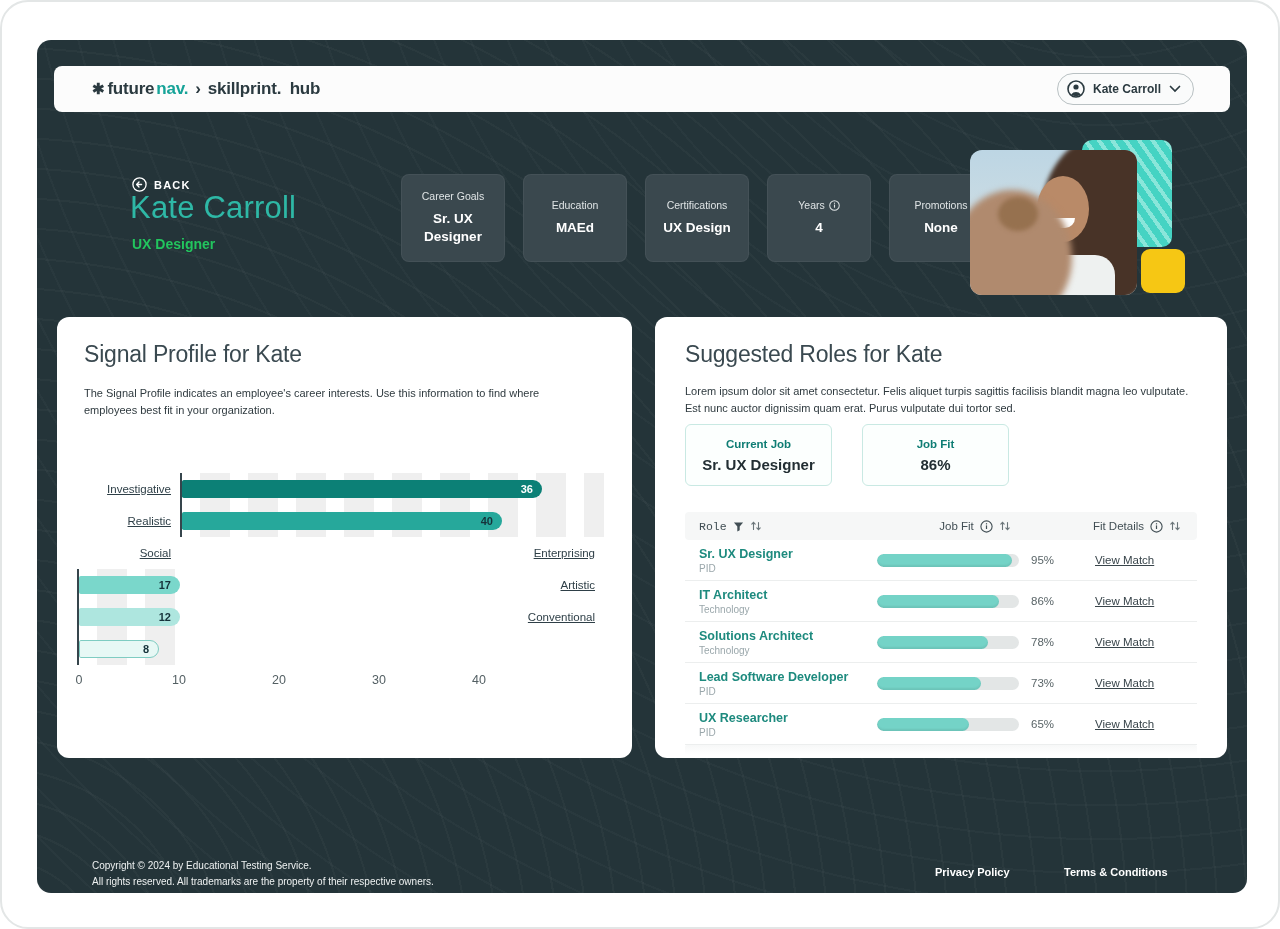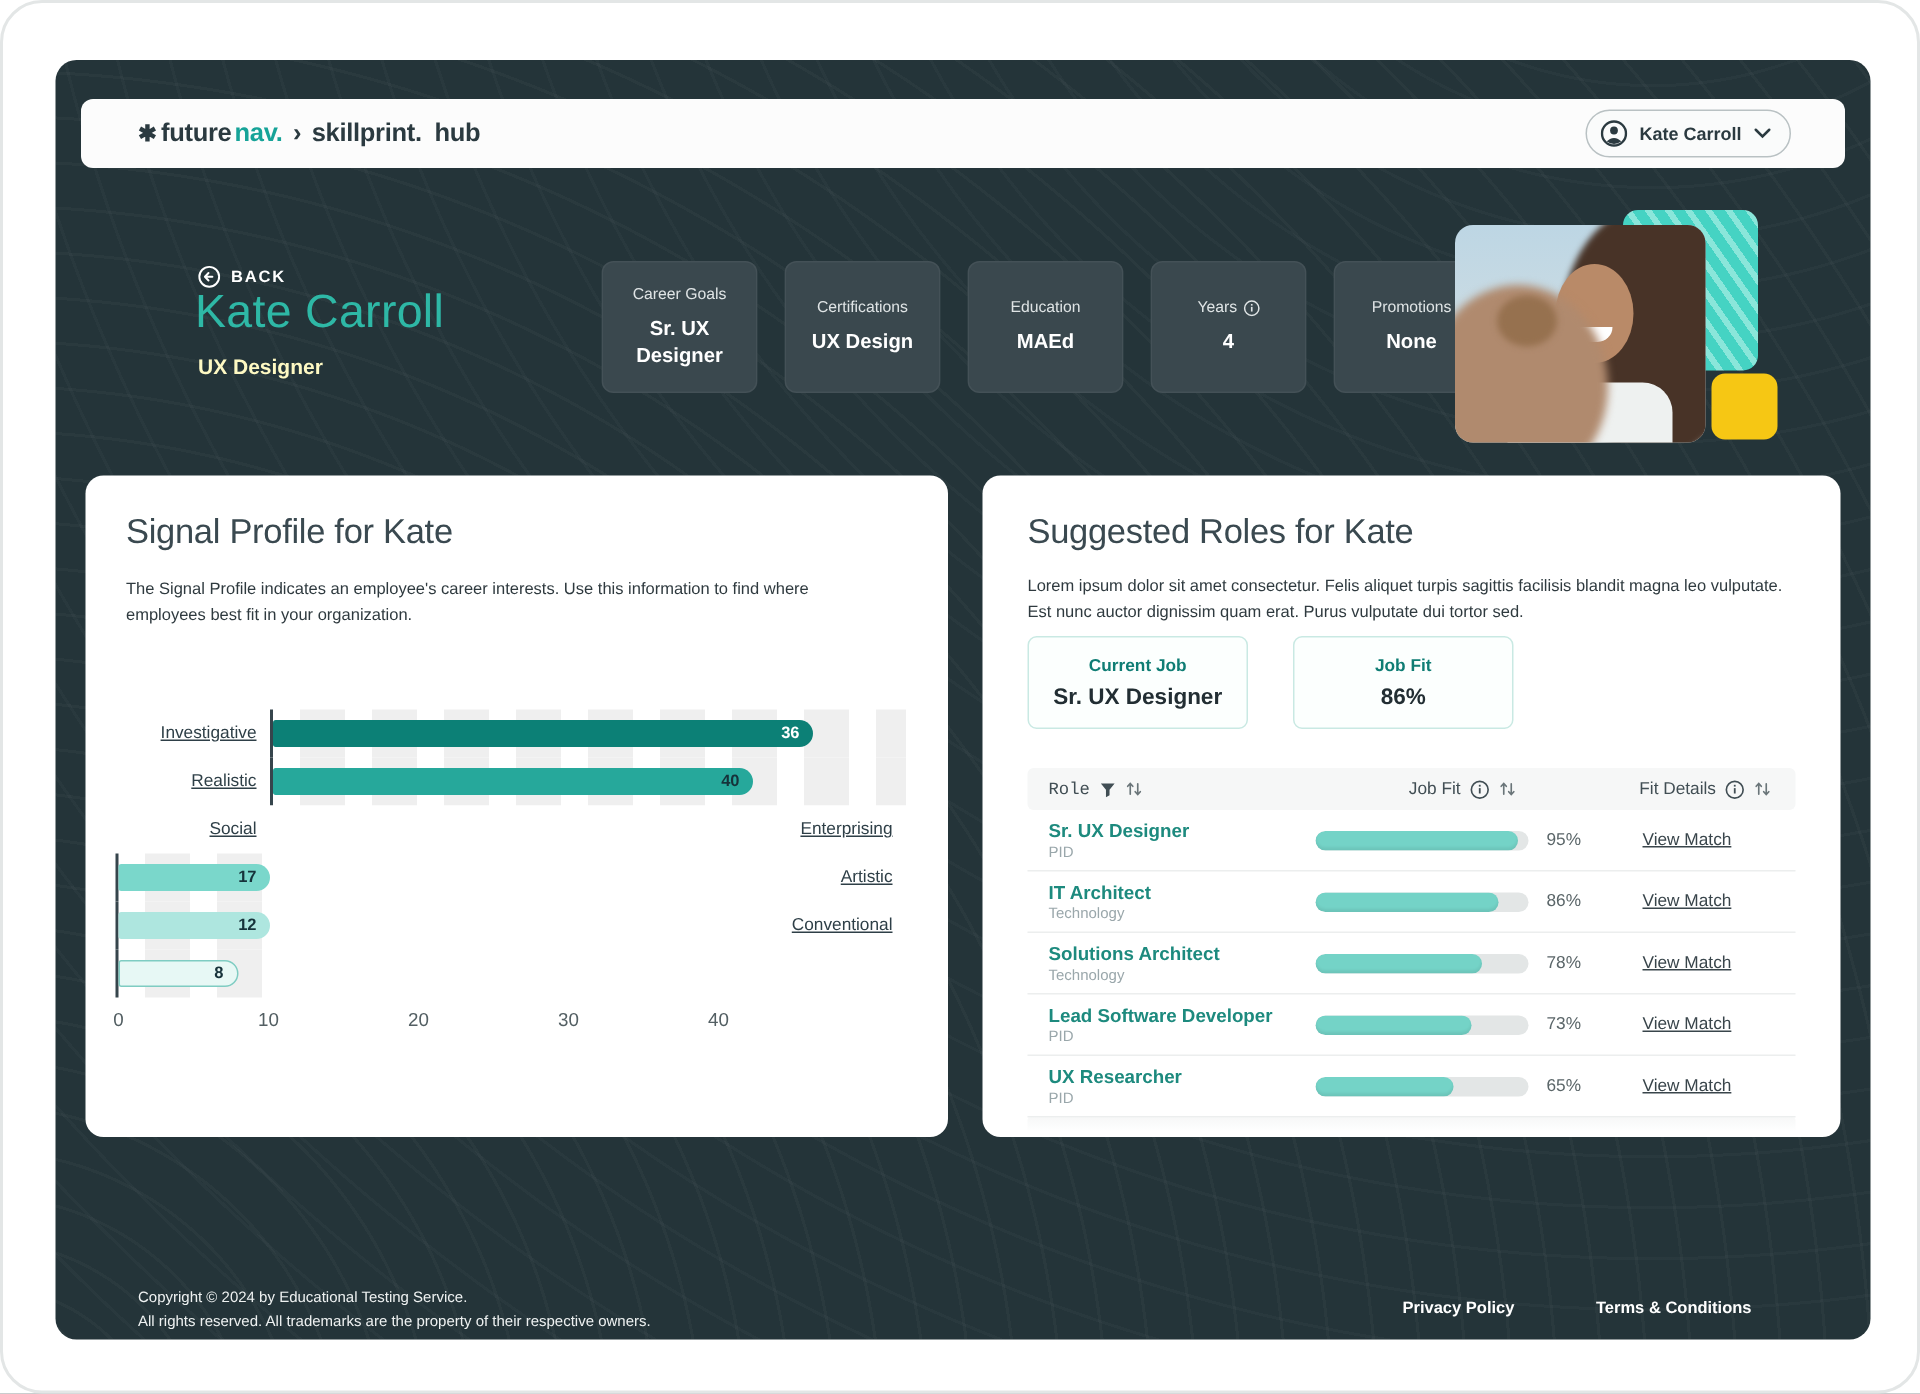--- a/index.html
+++ b/index.html
@@ -24,21 +24,21 @@
   .logo .teal { color:#16a398; }
   .logo .sep { margin:0 5px; color:#2b3a40; }
   .user-chip { display:flex; align-items:center; gap:8px; border:1px solid #b9c1c3; background:#fafbfb;
                border-radius:17px; padding:6px 12px 6px 9px; cursor:pointer; }
   .user-chip .uname { font-size:12px; font-weight:bold; color:#2b3a40; }
 
   
   .back-btn { position:absolute; left:95px; top:137px; display:flex; align-items:center; gap:7px;
               color:#fff; font-size:11px; font-weight:bold; letter-spacing:1.2px; cursor:pointer; background:none; border:none; }
   .hero-name { position:absolute; left:93px; top:150px; font-size:31px; color:#2eb8a6; font-weight:400; letter-spacing:0.2px; }
-  .hero-role { position:absolute; left:95px; top:196px; font-size:14px; font-weight:bold; color:#fef9c3; }
+  .hero-role { position:absolute; left:95px; top:196px; font-size:14px; font-weight:bold; color:#22c55e; }
 
   .stats { position:absolute; left:328px; top:134px; display:flex; gap:18px;padding-left:36px; }
   .stat-card { width:104px; height:88px; background:#3a484e; border:1px solid rgba(255,255,255,0.05);
                border-radius:8px; display:flex; flex-direction:column; align-items:center; justify-content:center; padding:8px; text-align:center; }
   .stat-label { font-size:10.5px; color:#dfe4e5; display:flex; align-items:center; gap:4px; }
   .stat-value { font-size:13.5px; font-weight:bold; color:#ffffff; margin-top:8px; line-height:1.3; }
 
   
   .deco-striped { position:absolute; left:1045px; top:100px; width:90px; height:107px; border-radius:10px;
     background:repeating-linear-gradient(55deg, #45d3c3 0 7px, #8ae6da 7px 11px); }
@@ -147,26 +147,26 @@
   </button>
   <div class="hero-name">Kate Carroll</div>
   <div class="hero-role">UX Designer</div>
 
   <div class="stats">
     <div class="stat-card">
       <div class="stat-label">Career Goals</div>
       <div class="stat-value">Sr. UX Designer</div>
     </div>
     <div class="stat-card">
+      <div class="stat-label">Education</div>
+      <div class="stat-value">MAEd</div>
+    </div>
+    <div class="stat-card">
       <div class="stat-label">Certifications</div>
       <div class="stat-value">UX Design</div>
-    </div>
-    <div class="stat-card">
-      <div class="stat-label">Education</div>
-      <div class="stat-value">MAEd</div>
     </div>
     <div class="stat-card">
       <div class="stat-label">
         <span>Years</span>
         <span>
           <svg width="11" height="11" viewBox="0 0 12 12">
                 <circle cx="6" cy="6" r="5.2" fill="none" stroke="#dfe4e5" stroke-width="1.1"></circle>
                 <rect x="5.4" y="5" width="1.2" height="3.4" fill="#dfe4e5"></rect>
                 <rect x="5.4" y="2.9" width="1.2" height="1.2" fill="#dfe4e5"></rect>
               </svg>

